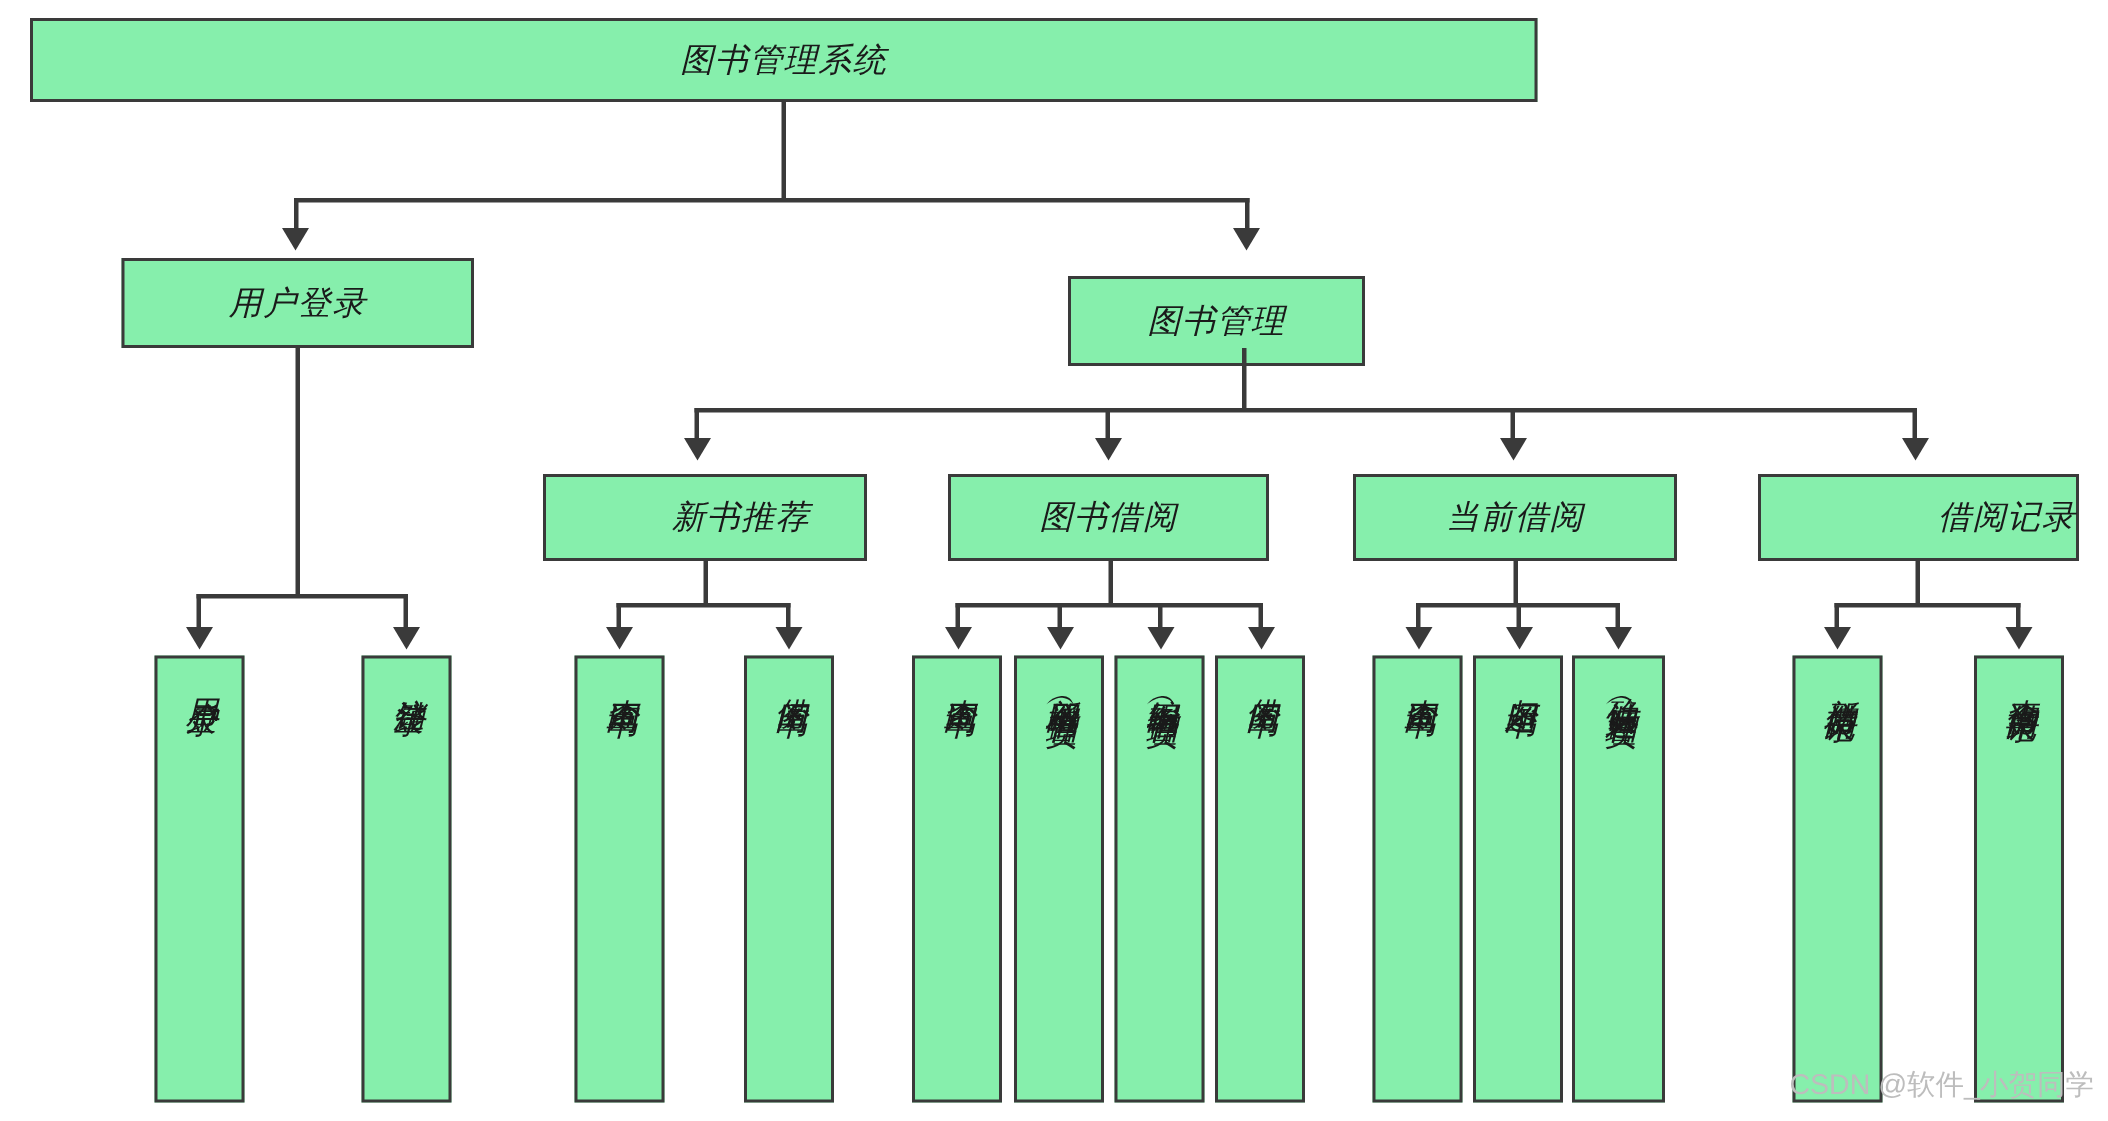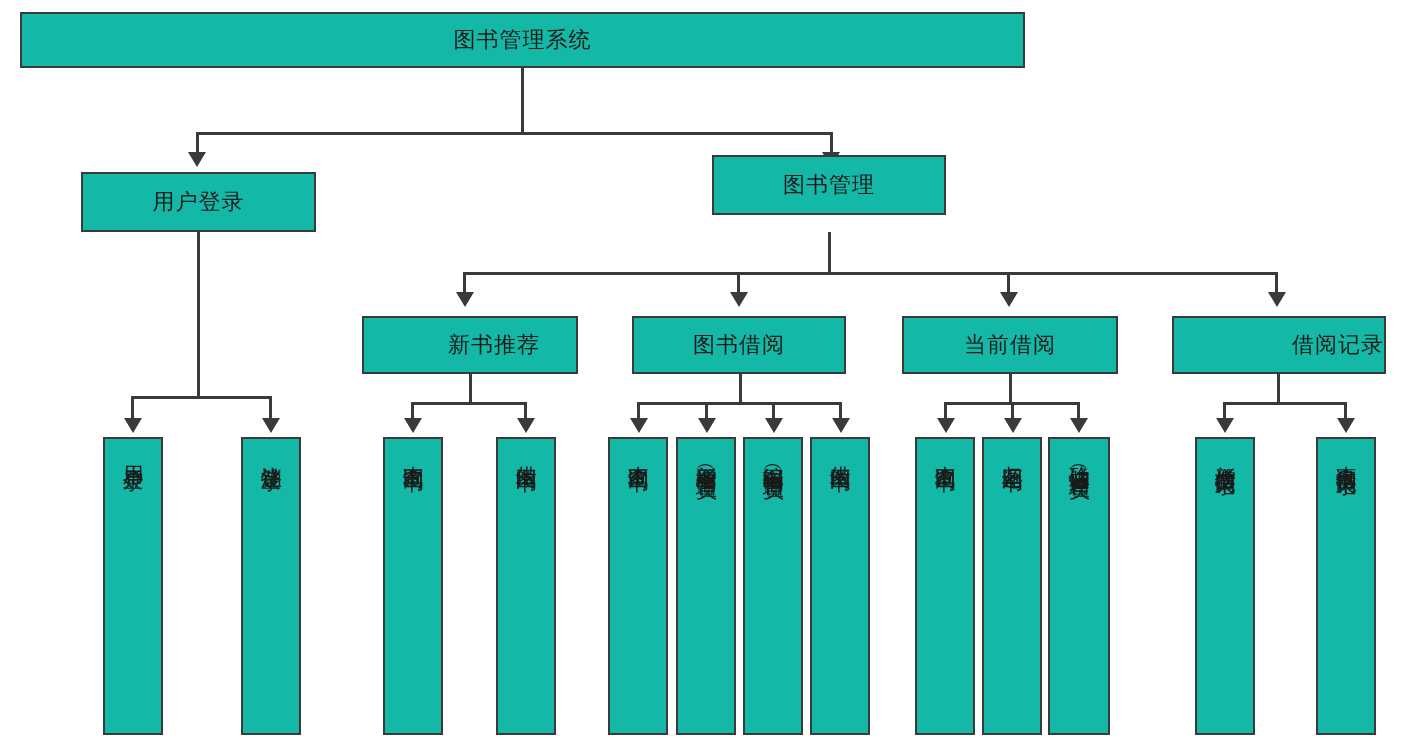--- a/index.html
+++ b/index.html
@@ -8,26 +8,27 @@
     background:#ffffff;
     font-family:"Liberation Sans","DejaVu Sans",sans-serif;
     overflow:hidden;
   }
   #stage{position:relative;width:1405px;height:747px;}
 
   
   .node{
     position:absolute;
     box-sizing:border-box;
-    background:#14b8a6;
+    background:#86efac;
     border:2px solid #3a3a3a;
     display:flex;
     align-items:center;
     justify-content:center;
     color:#1a1a1a;
+    font-style:italic;
   }
   .node.h{
     font-size:22px;
     letter-spacing:1px;
   }
   
   .node.v{
     font-size:21px;
     letter-spacing:2px;
     align-items:flex-start;
@@ -78,21 +79,21 @@
   <div class="ln hh" style="left:196px;top:132px;width:637px;"></div>
 
   <div class="ln vv" style="left:196px;top:132px;height:22px;"></div>
   <div class="arw" style="left:188px;top:152px;"></div>
   <div class="ln vv" style="left:830px;top:132px;height:22px;"></div>
   <div class="arw" style="left:822px;top:152px;"></div>
 
   <div class="node h" style="left:81px;top:172px;width:235px;height:60px;">
     <span>用户登录</span>
   </div>
-  <div class="node h" style="left:712px;top:155px;width:234px;height:60px;">
+  <div class="node h" style="left:712px;top:184px;width:198px;height:60px;">
     <span>图书管理</span>
   </div>
 
   <div class="ln vv" style="left:197px;top:232px;height:166px;"></div>
   <div class="ln hh" style="left:131px;top:396px;width:139px;"></div>
   <div class="ln vv" style="left:131px;top:396px;height:24px;"></div>
   <div class="arw" style="left:124px;top:418px;"></div>
   <div class="ln vv" style="left:269px;top:396px;height:24px;"></div>
   <div class="arw" style="left:262px;top:418px;"></div>
 
@@ -195,14 +196,15 @@
   <div class="ln vv" style="left:1344px;top:402px;height:18px;"></div>
   <div class="arw" style="left:1337px;top:418px;"></div>
 
   <div class="node v" style="left:1195px;top:437px;width:60px;height:298px;">
     <span class="vtext">新增借阅记录</span>
   </div>
   <div class="node v" style="left:1316px;top:437px;width:60px;height:298px;">
     <span class="vtext">查询借阅记录</span>
   </div>
 
+  <div id="watermark">CSDN @软件_小贺同学</div>
 
 </div>
 
 </body></html>

